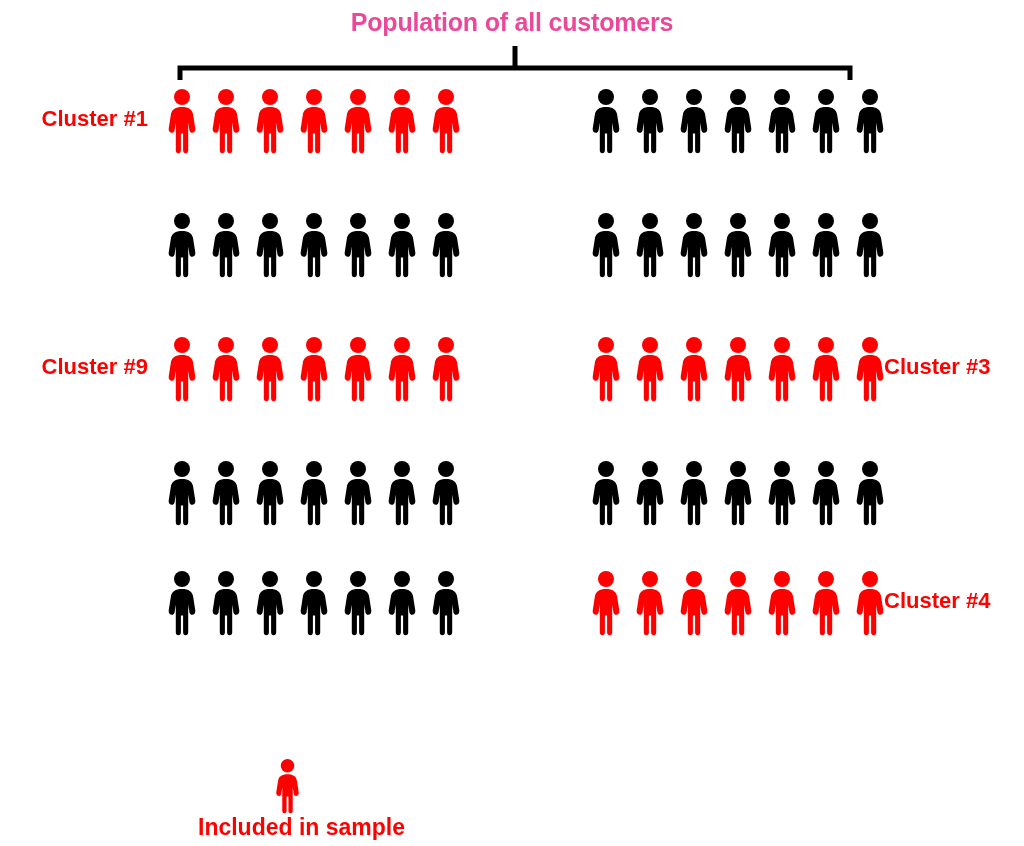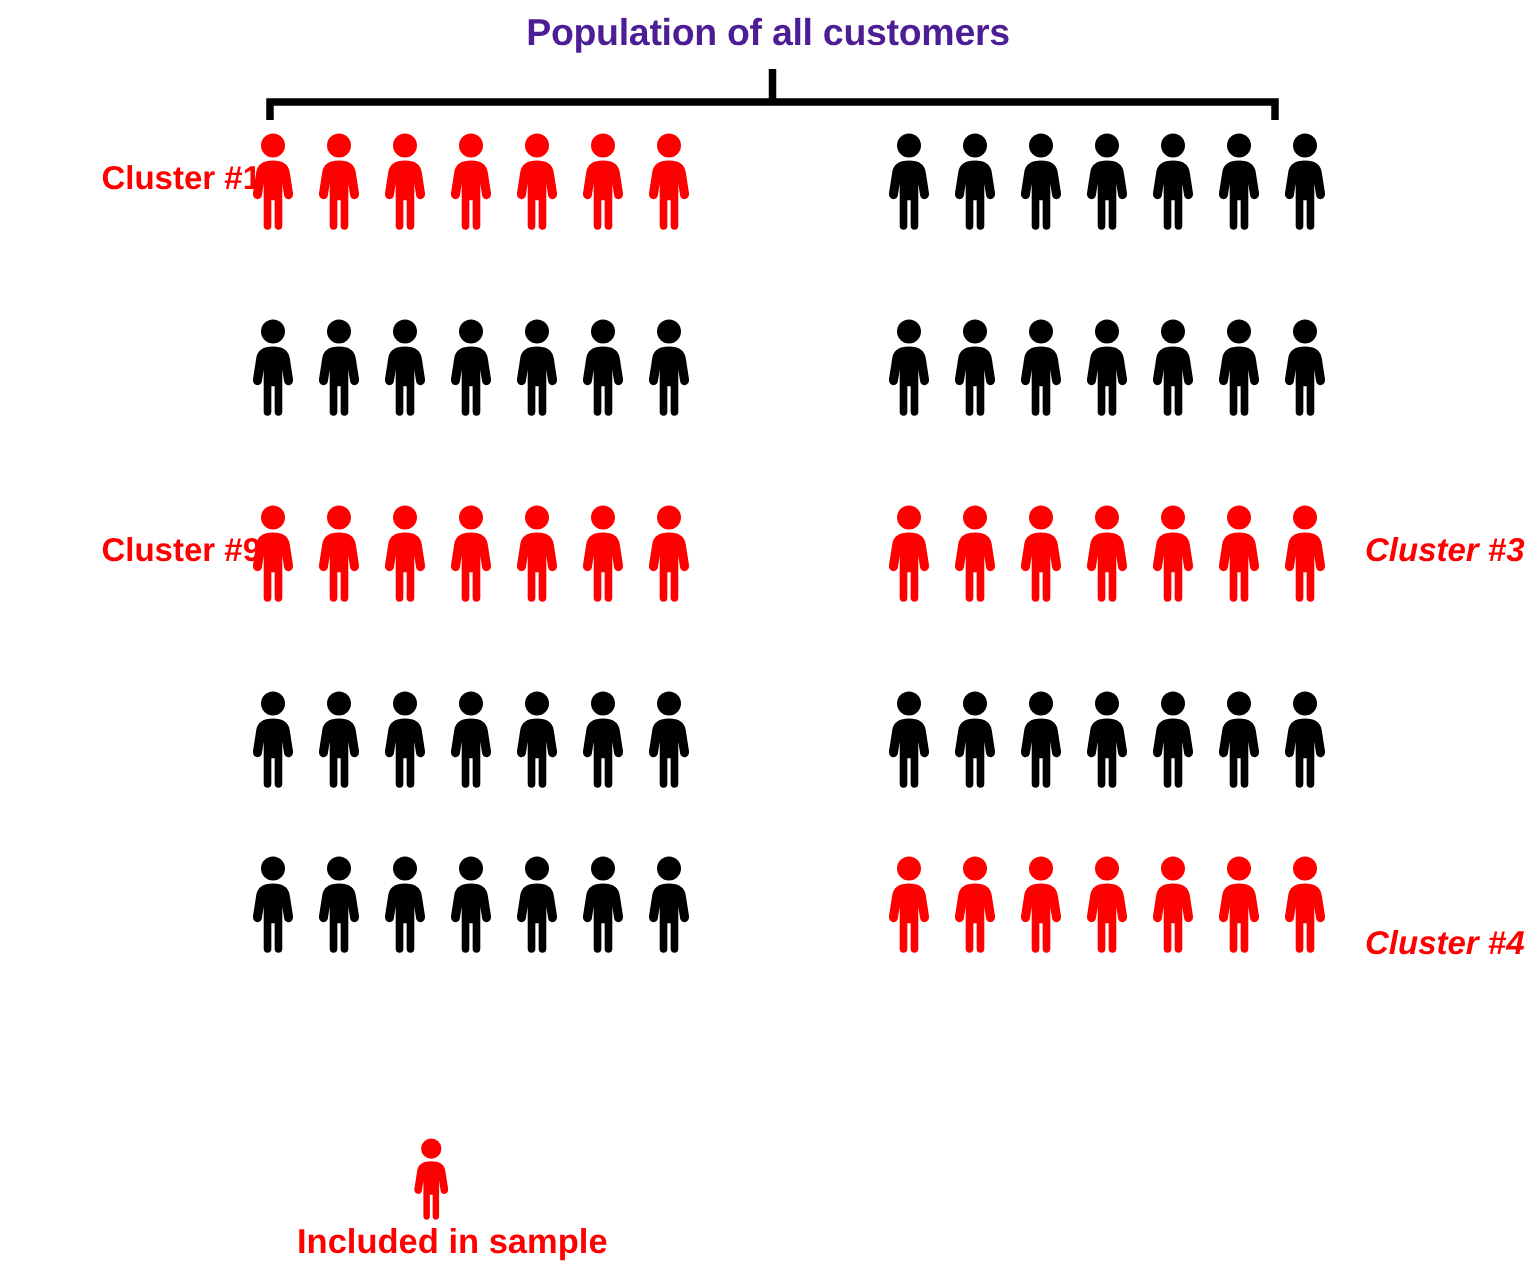--- a/index.html
+++ b/index.html
@@ -24,21 +24,21 @@
 
   
   .title {
     position: absolute;
     left: 0;
     top: 8px;
     width: 1024px;
     text-align: center;
     font-size: 25px;
     font-weight: bold;
-    color: #4c1d95;
+    color: #ec4899;
     letter-spacing: -0.2px;
   }
 
   
   .bracket-svg {
     position: absolute;
     left: 170px;
     top: 40px;
     width: 690px;
     height: 42px;
@@ -68,24 +68,23 @@
   }
   .person:last-child { margin-right: 0; }
 
   
   .cluster-label {
     position: absolute;
     font-size: 22px;
     font-weight: bold;
     color: #FF0000;
     white-space: nowrap;
-    padding-left: 26px;
   }
   .cluster-label.left  { text-align: right; }
-  .cluster-label.right { text-align: left; font-style: italic; }
+  .cluster-label.right { text-align: left; }
 
   
   .legend {
     position: absolute;
     left: 170px;
     top: 758px;
     display: flex;
     flex-direction: column;
     align-items: center;
   }
@@ -414,21 +413,21 @@
           <circle cx="16" cy="9" r="8" fill="#FF0000"></circle>
           <path d="M 16 19 C 22.5 19 26.5 21.5 27.2 27 L 29.3 40.5 C 29.7 43.3 27.9 44.8 26.2 44.8 C 24.7 44.8 23.6 43.7 23.4 42.2 L 22.2 34.5 L 22.2 62.5 C 22.2 64.1 21.2 65.2 19.6 65.2 C 18.1 65.2 17.1 64.1 17.1 62.5 L 17.1 45.5 L 14.9 45.5 L 14.9 62.5 C 14.9 64.1 13.9 65.2 12.4 65.2 C 10.8 65.2 9.8 64.1 9.8 62.5 L 9.8 34.5 L 8.6 42.2 C 8.4 43.7 7.3 44.8 5.8 44.8 C 4.1 44.8 2.3 43.3 2.7 40.5 L 4.8 27 C 5.5 21.5 9.5 19 16 19 Z" fill="#FF0000"></path>
         </svg>
       </div>
     </div>
 
   <div id="cluster-labels">
       <div class="cluster-label left" style="top: 106px; left: 0px; width: 148px;">Cluster #1</div>
       <div class="cluster-label left" style="top: 354px; left: 0px; width: 148px;">Cluster #9</div>
       <div class="cluster-label right" style="top: 354px; left: 884px;">Cluster #3</div>
-      <div class="cluster-label right" style="top: 588px; left: 884px; margin-top: 28px;">Cluster #4</div>
+      <div class="cluster-label right" style="top: 588px; left: 884px;">Cluster #4</div>
     </div>
 
   <div class="legend">
     <svg class="legend-icon" viewBox="0 0 32 66">
       <circle cx="16" cy="9" r="8" fill="#FF0000"></circle>
       <path d="M 16 19
                C 22.5 19 26.5 21.5 27.2 27
                L 29.3 40.5
                C 29.7 43.3 27.9 44.8 26.2 44.8
                C 24.7 44.8 23.6 43.7 23.4 42.2

